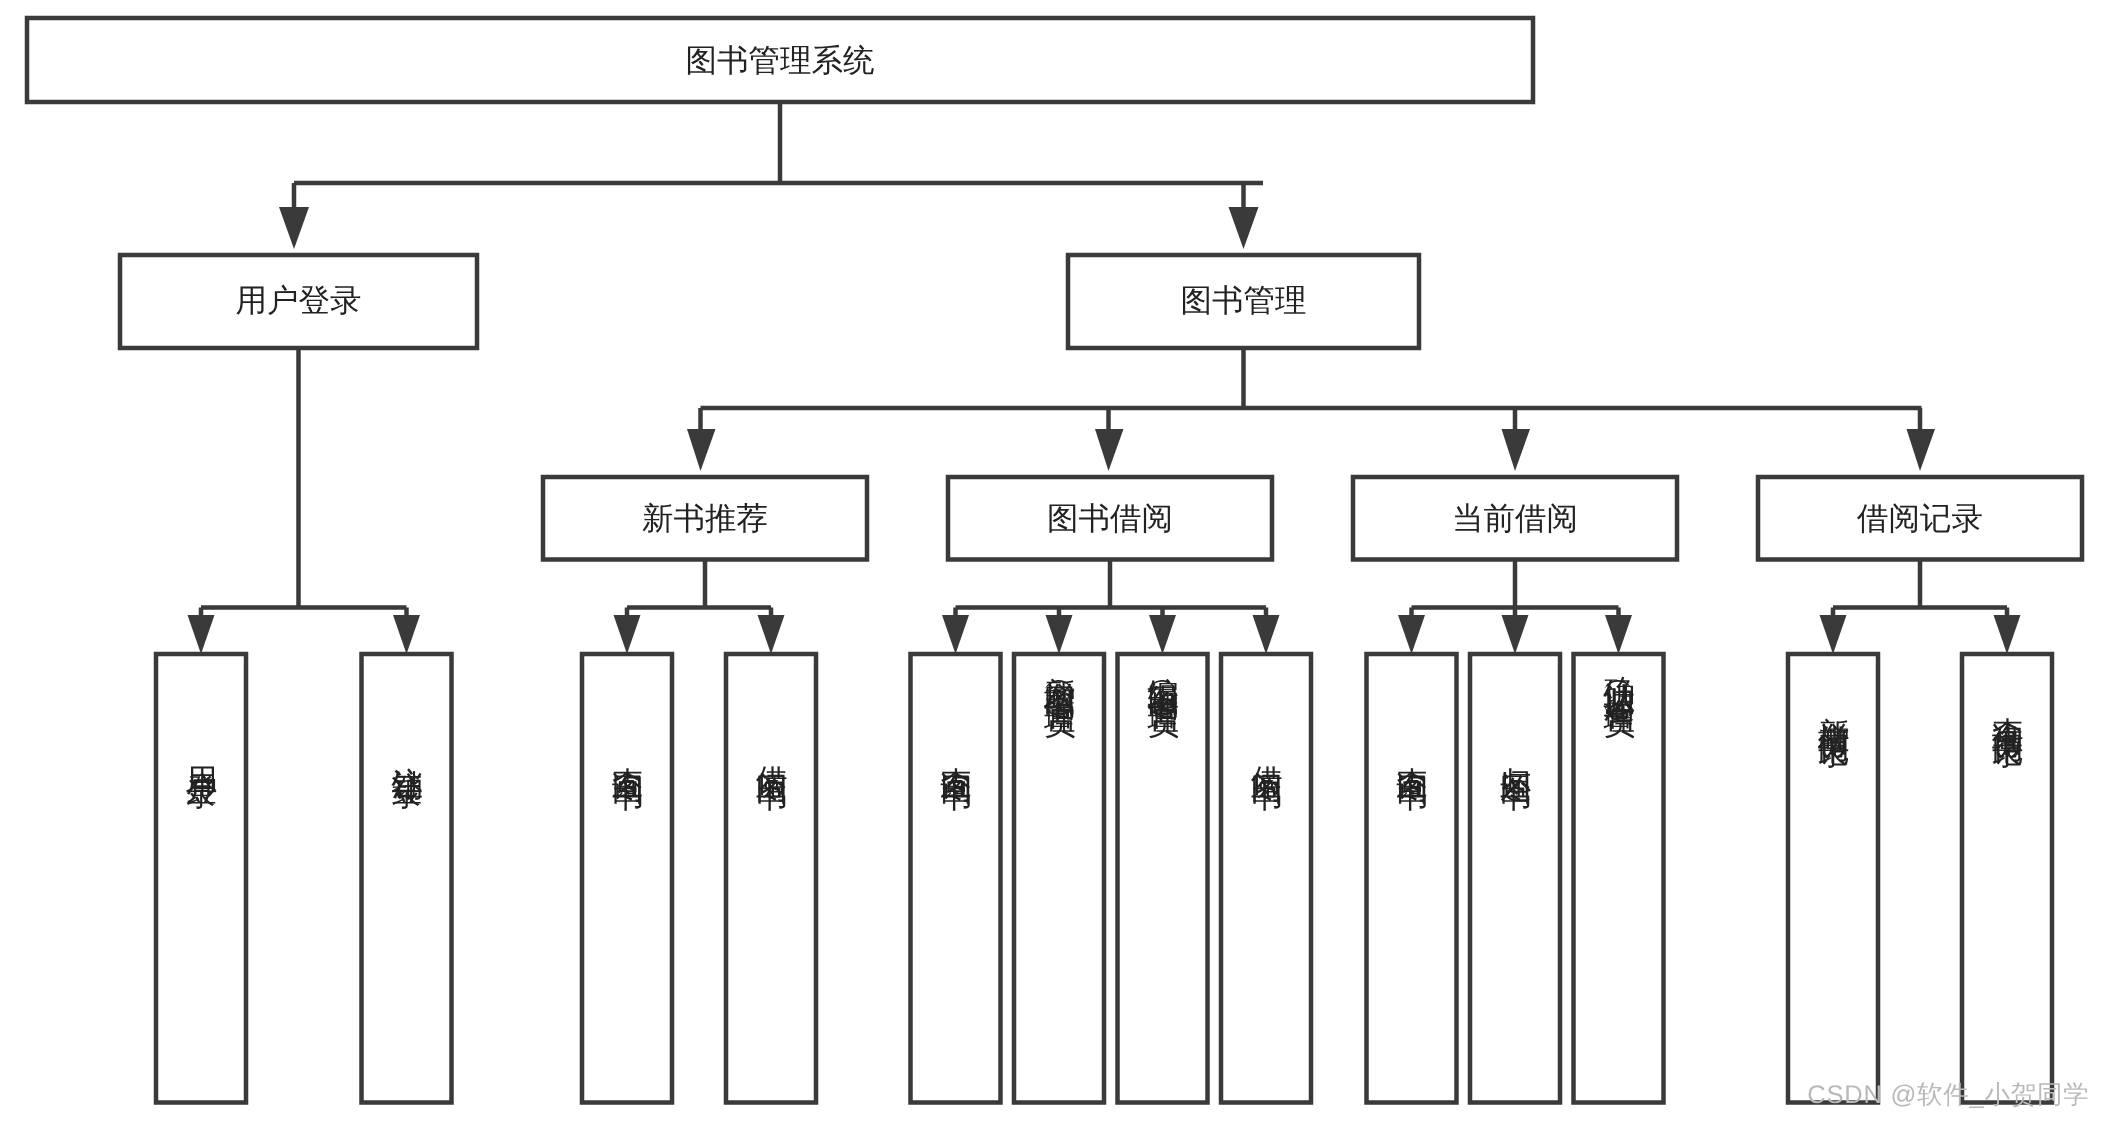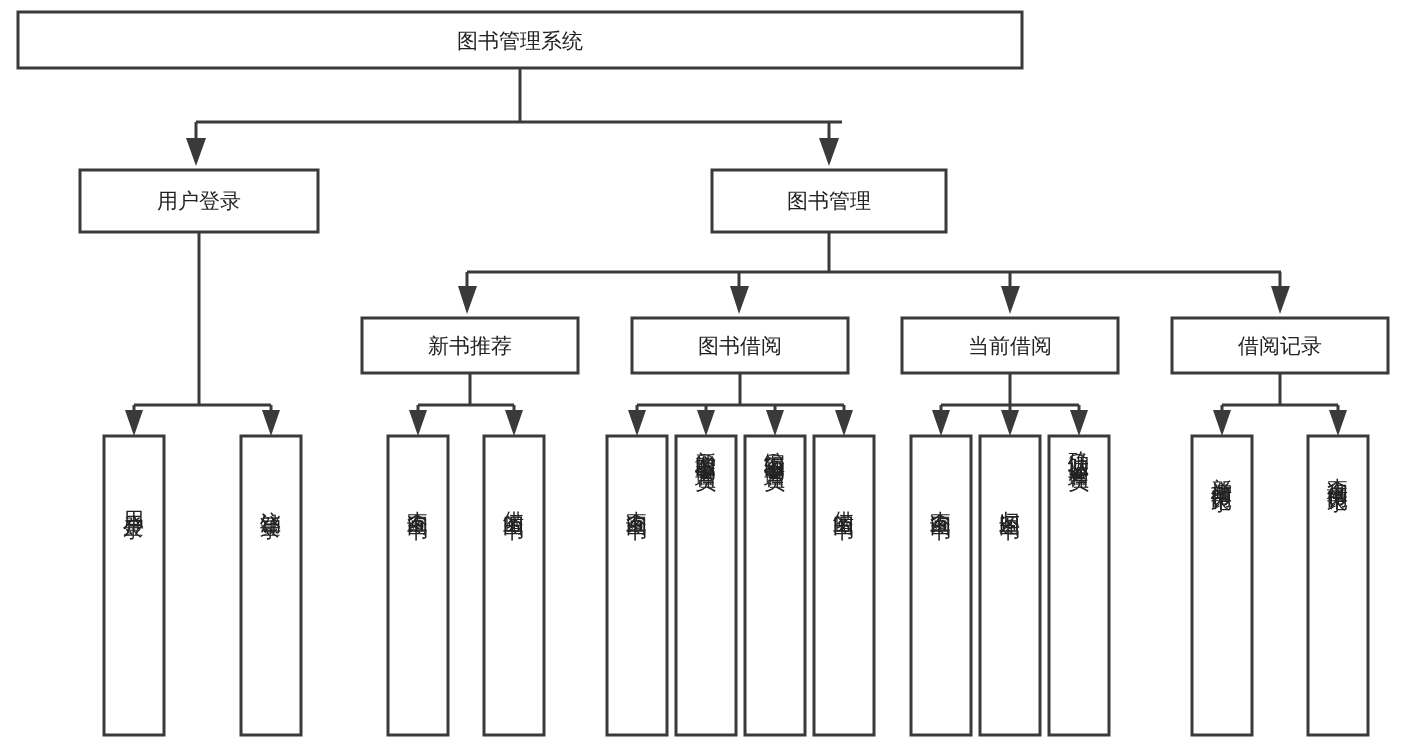--- a/index.html
+++ b/index.html
@@ -226,14 +226,15 @@
       <rect class="node-box" x="1192" y="436" width="60" height="299"></rect>
       <text class="node-label-v" x="1222" y="470" text-anchor="middle">新增借阅记录</text>
     </g>
     <g>
       <rect class="node-box" x="1308" y="436" width="60" height="299"></rect>
       <text class="node-label-v" x="1338" y="470" text-anchor="middle">查询借阅记录</text>
     </g>
 
   </svg>
 
+  <div class="watermark">CSDN @软件_小贺同学</div>
 
 </div>
 
 </body></html>

